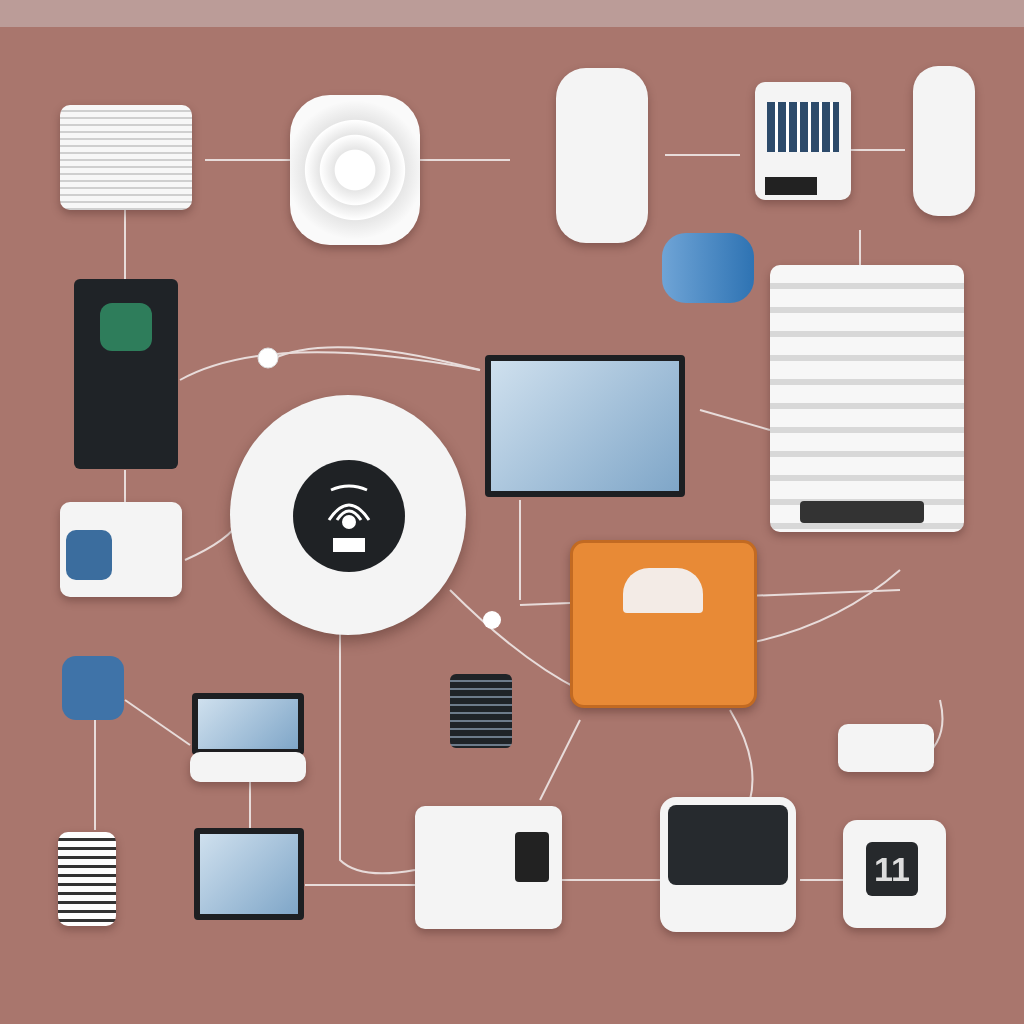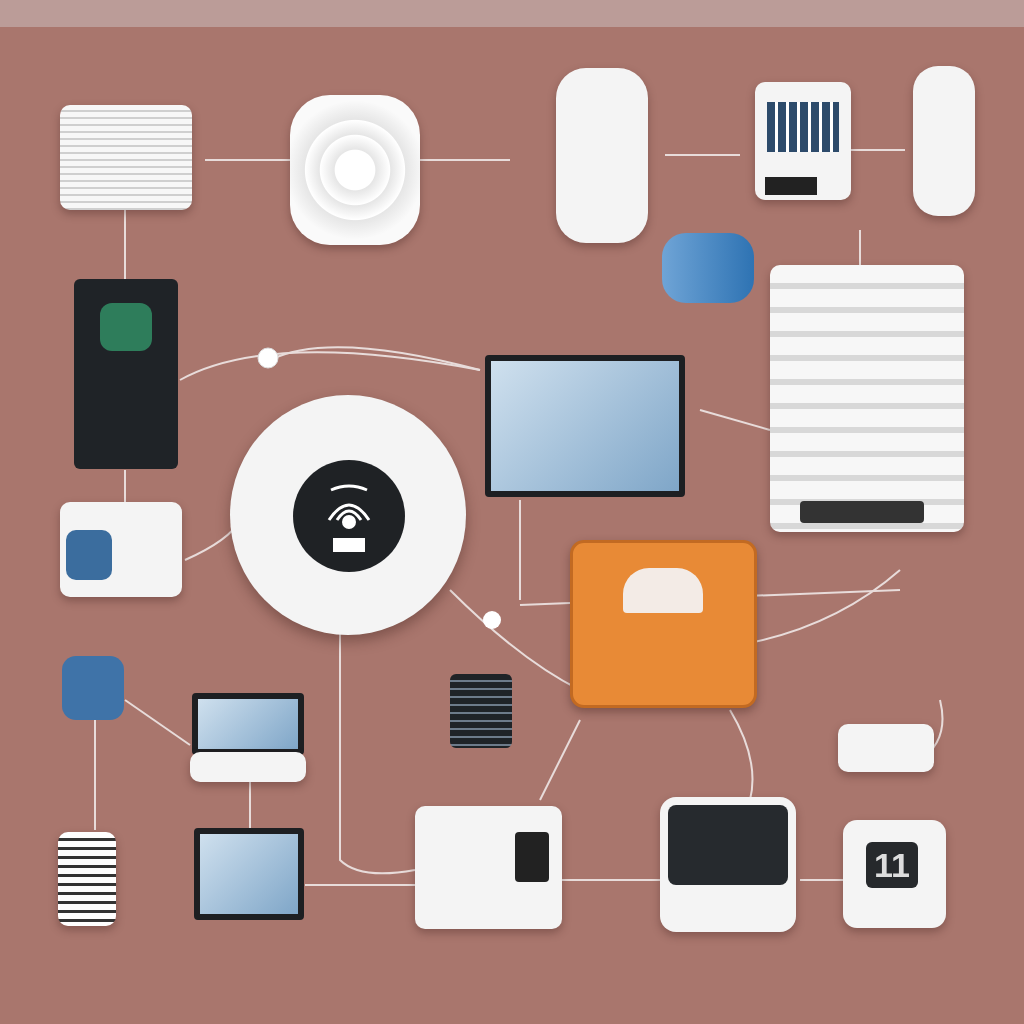--- a/index.html
+++ b/index.html
@@ -99,16 +99,16 @@
 <div class="dev screen" style="left:194px;top:828px;width:110px;height:92px;"></div>
 <div class="dev white" style="left:415px;top:806px;width:147px;height:123px;">
   <div style="position:absolute;left:100px;top:26px;width:34px;height:50px;background:#222;border-radius:4px;"></div>
 </div>
 <div class="dev white" style="left:660px;top:797px;width:136px;height:135px;border-radius:16px;">
   <div style="position:absolute;left:8px;top:8px;width:120px;height:80px;background:#262a2e;border-radius:8px;"></div>
 </div>
 <div class="dev white" style="left:838px;top:724px;width:96px;height:48px;"></div>
 
 <div class="dev white" style="left:843px;top:820px;width:103px;height:108px;border-radius:14px;">
-  <div style="position:absolute;left:23px;top:22px;width:52px;height:46px;background:#26292c;border-radius:6px;color:#ddd;display:flex;align-items:center;justify-content:center;font-size:34px;font-weight:bold;">
+  <div style="position:absolute;left:23px;top:22px;width:52px;height:54px;background:#26292c;border-radius:6px;color:#ddd;display:flex;align-items:center;justify-content:center;font-size:34px;font-weight:bold;">
     <span>11</span>
   </div>
 </div>
 
 </body></html>

